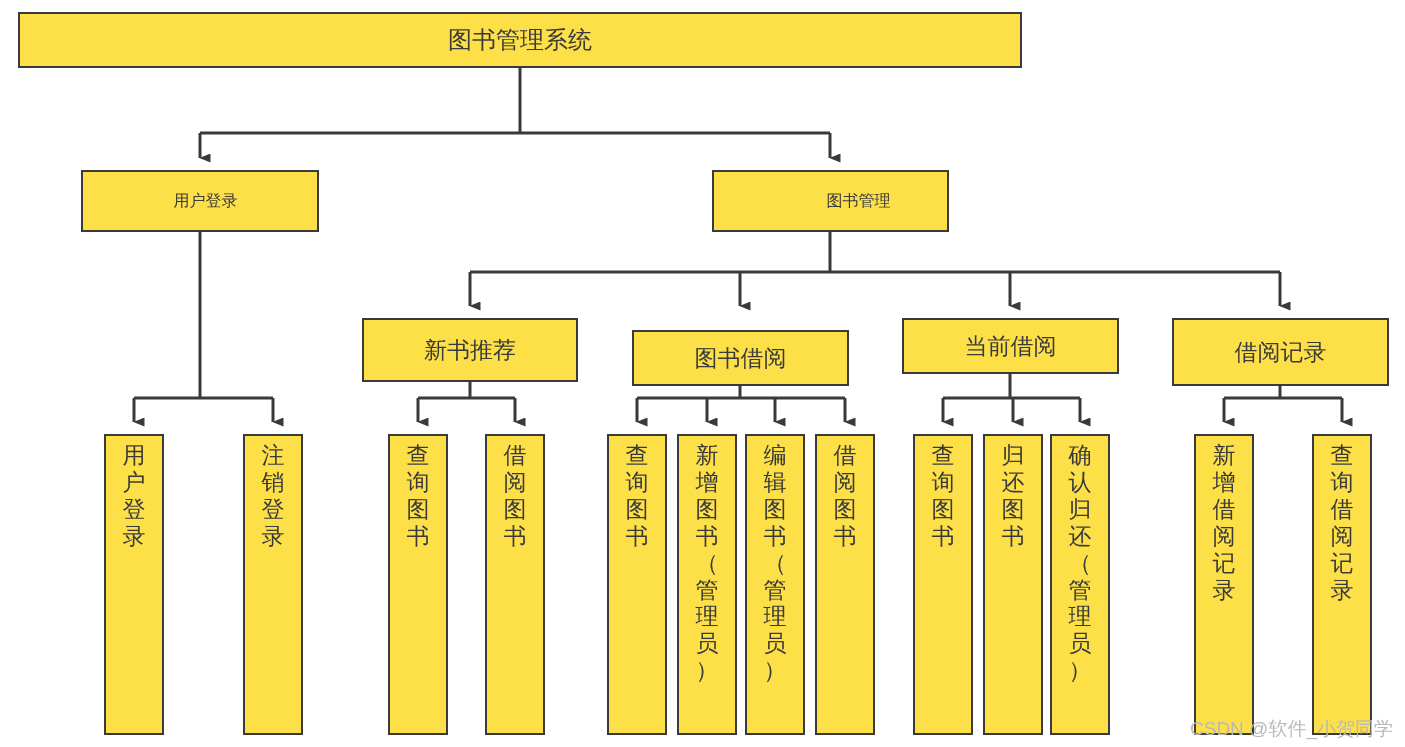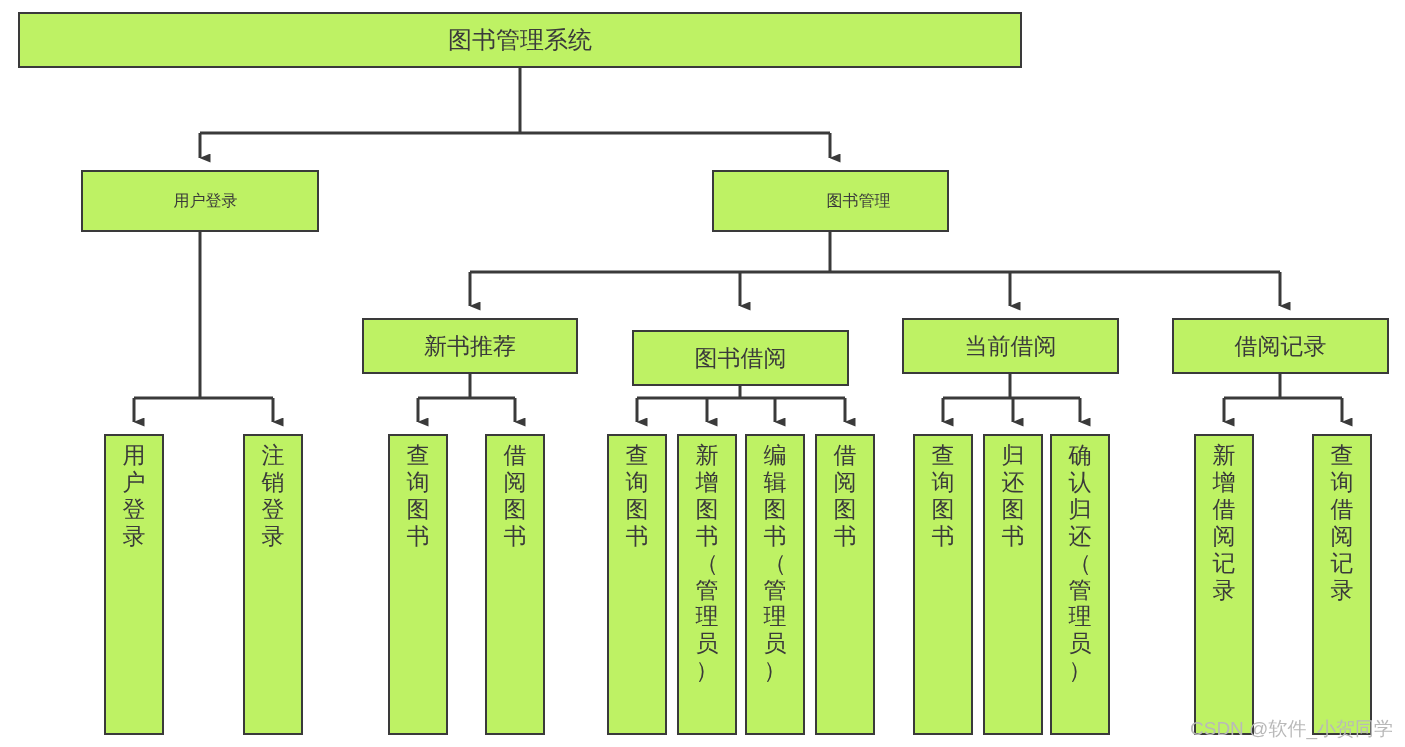--- a/index.html
+++ b/index.html
@@ -21,21 +21,21 @@
     position: absolute;
     left: 0;
     top: 0;
     width: 1405px;
     height: 747px;
     pointer-events: none;
   }
   .node {
     position: absolute;
     box-sizing: border-box;
-    background: #bef264;
+    background: #fde047;
     border: 2px solid #3a3a3a;
     display: flex;
     align-items: center;
     justify-content: center;
     color: #3a3a3a;
     z-index: 2;
   }
   .node-label {
     color: #3a3a3a;
     text-align: center;
@@ -130,33 +130,33 @@
   </div>
 
   <div class="node node-l2" style="left:81px; top:170px; width:238px; height:62px;">
     <span class="node-label">用户登录</span>
   </div>
 
   <div class="node node-l2" style="left:712px; top:170px; width:237px; height:62px;padding-left:45px;">
     <span class="node-label">图书管理</span>
   </div>
 
-  <div class="node node-l3" style="left:362px; top:318px; width:216px; height:56px;">
+  <div class="node node-l3" style="left:362px; top:318px; width:216px; height:64px;">
     <span class="node-label">新书推荐</span>
   </div>
 
   <div class="node node-l3" style="left:632px; top:318px; width:217px; height:56px;margin-top:12px;">
     <span class="node-label">图书借阅</span>
   </div>
 
   <div class="node node-l3" style="left:902px; top:318px; width:217px; height:56px;">
     <span class="node-label">当前借阅</span>
   </div>
 
-  <div class="node node-l3" style="left:1172px; top:318px; width:217px; height:56px;">
+  <div class="node node-l3" style="left:1172px; top:318px; width:217px; height:68px;">
     <span class="node-label">借阅记录</span>
   </div>
 
   <div class="node node-leaf" style="left:104px; top:434px; width:60px; height:301px;">
     <span class="node-label">用
 户
 登
 录</span>
   </div>
 

